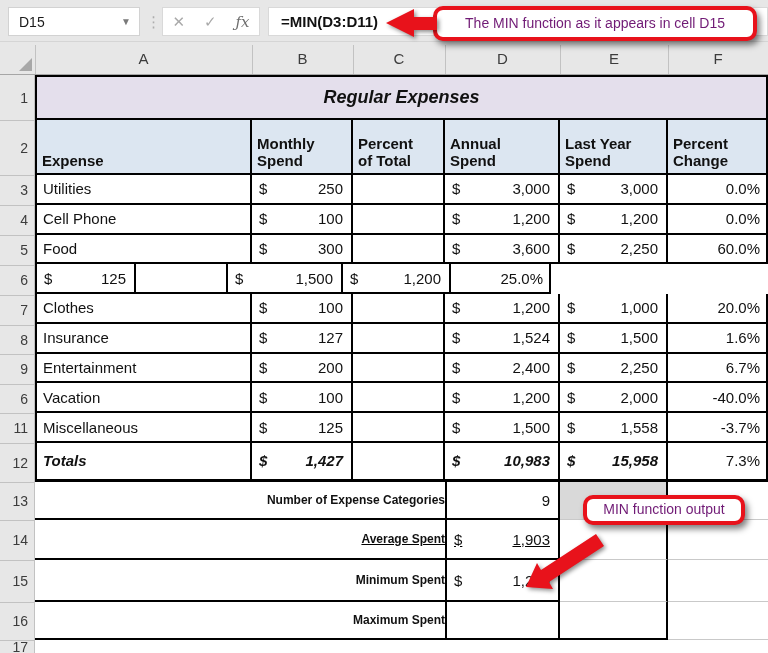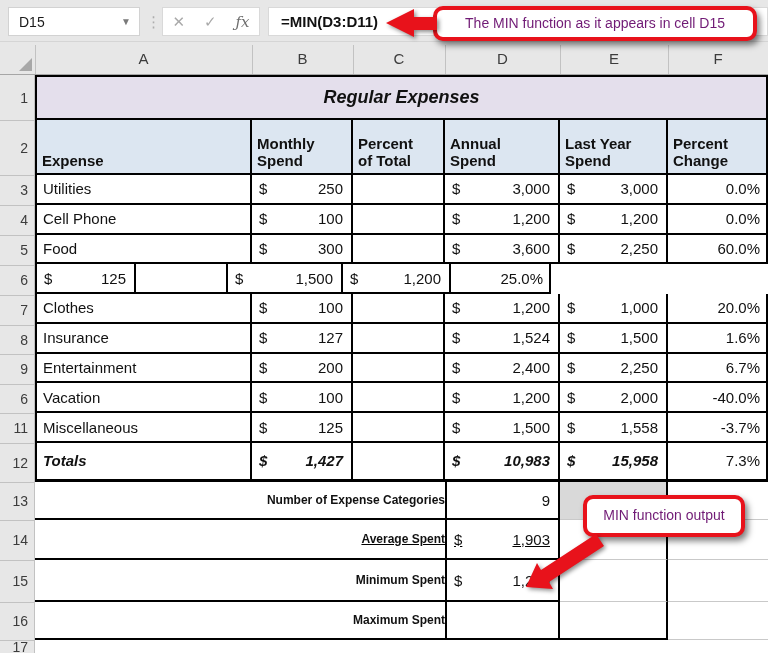--- a/index.html
+++ b/index.html
@@ -24,21 +24,21 @@
   .fb-icons{position:absolute;left:162px;top:7px;width:98px;height:29px;background:#fff;border:1px solid #d9d9d9;display:flex;align-items:center;justify-content:space-around;}
   .icon-x,.icon-check{color:#a9a9a9;font-size:15px;}
   .icon-fx{color:#6e6e6e;font-size:15px;font-style:italic;font-family:"DejaVu Serif",serif;}
   .formula-box{position:absolute;left:268px;top:7px;width:500px;height:29px;background:#fff;border:1px solid #d9d9d9;display:flex;align-items:center;}
   .formula-box .ftext{padding-left:12px;font-size:15px;font-weight:600;color:#111;}
 
   
   .callout{position:absolute;background:#fff;border:4px solid var(--red);border-radius:10px;box-shadow:3px 4px 6px rgba(0,0,0,0.5);display:flex;align-items:center;justify-content:center;z-index:40;}
   .callout .ctext{font-size:14px;color:#701a75;text-align:center;line-height:1.1;}
   .callout-top{left:433px;top:6px;width:324px;height:35px;}
-  .callout-min{left:583px;top:495px;width:162px;height:42px;}
+  .callout-min{left:583px;top:495px;width:162px;height:30px;}
 
   .arrow-overlay{position:absolute;left:0;top:0;width:768px;height:653px;z-index:50;pointer-events:none;}
   .arrow-overlay polygon{fill:var(--red);filter:drop-shadow(2px 2px 2px rgba(0,0,0,0.45));}
 
   
   .col-band{position:absolute;left:0;top:42px;width:768px;height:33px;background:var(--band);border-bottom:1px solid #a6a6a6;}
   .col-letter{position:absolute;top:0;height:32px;display:flex;align-items:center;justify-content:center;font-size:15px;color:#3c3c3c;}
   .col-sep{position:absolute;top:3px;bottom:0;width:1px;background:#c2c2c2;}
   .corner-cell{position:absolute;left:0;top:0;width:35px;height:32px;}
   .corner-tri{position:absolute;right:3px;bottom:3px;width:0;height:0;border-left:13px solid transparent;border-bottom:13px solid #a8a8a8;}

